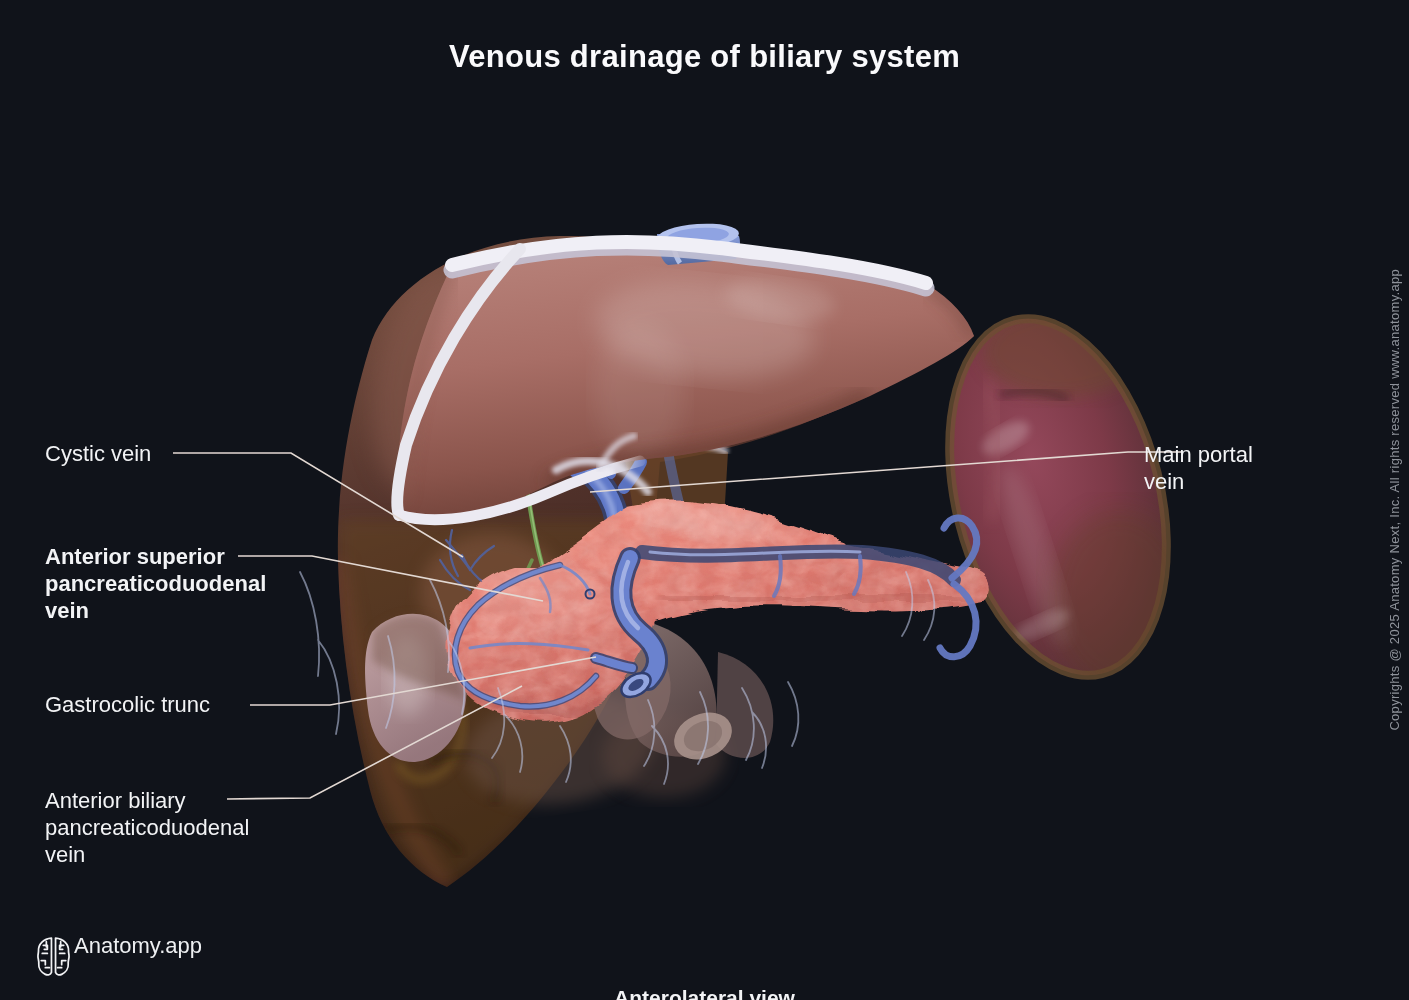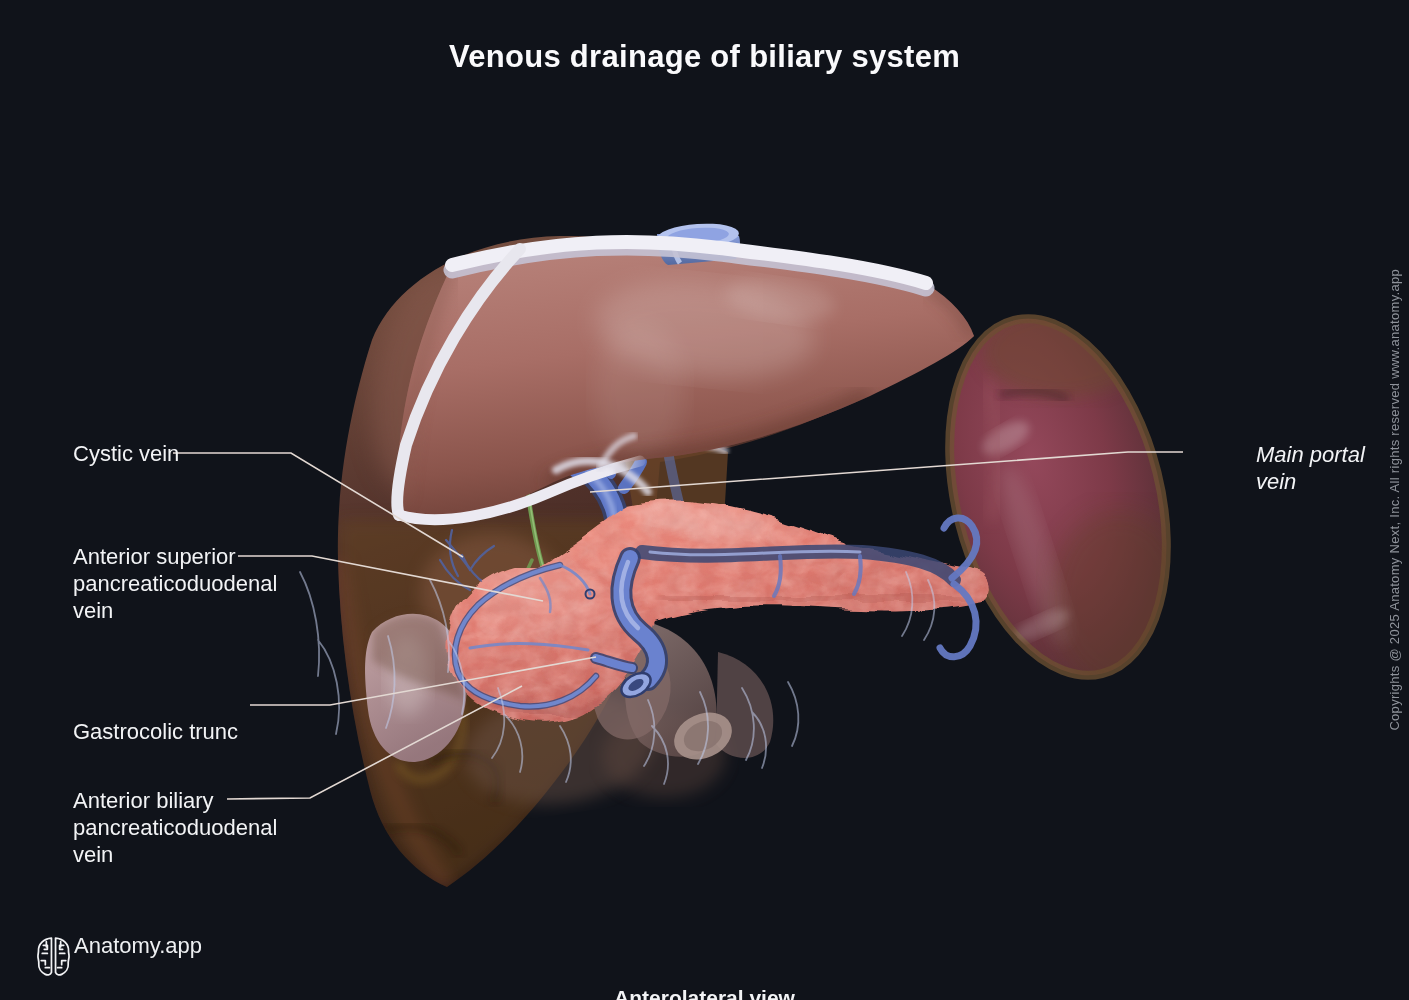--- a/index.html
+++ b/index.html
@@ -1,26 +1,26 @@
 <!DOCTYPE html>
 <html><head>
 <meta charset="utf-8">
 <style>
   html,body{margin:0;padding:0;background:#10131a;}
   .stage{position:relative;width:1409px;height:1000px;background:#10131a;overflow:hidden;
          font-family:"Liberation Sans",sans-serif;}
   svg{position:absolute;left:0;top:0;}
   .title{position:absolute;left:0;top:38px;width:1409px;margin:0;text-align:center;
          font:700 31px/38px "Liberation Sans",sans-serif;color:#fafafc;letter-spacing:.3px;}
-  .ann{position:absolute;font:500 22px/27px "Liberation Sans",sans-serif;color:#f2f3f5;margin-left:28px;}
+  .ann{position:absolute;font:500 22px/27px "Liberation Sans",sans-serif;color:#f2f3f5;}
   .ann.cystic{left:45px;top:440px;width:200px;}
-  .ann.antsup{left:45px;top:543px;width:245px;}
-  .ann.gastro{left:45px;top:718px;width:260px;}
+  .ann.antsup{left:45px;top:543px;width:245px;font-weight:bold;}
+  .ann.gastro{left:45px;top:691px;width:260px;}
   .ann.antinf{left:45px;top:787px;width:245px;}
-  .ann.mainportal{left:1228px;top:441px;width:150px;font-style:italic;}
+  .ann.mainportal{left:1144px;top:441px;width:150px;}
   .footer-left{position:absolute;left:30px;top:933px;display:flex;align-items:center;gap:15px;}
   .brand-name{font:500 22px/26px "Liberation Sans",sans-serif;color:#eef0f2;padding-left:29px;}
   .view-label{position:absolute;left:0;top:945px;width:1409px;text-align:center;
               font:600 21px/26px "Liberation Sans",sans-serif;color:#f2f3f5;margin-top:40px;}
   .copyright-wrap{position:absolute;right:6px;top:0;height:1000px;display:flex;align-items:center;}
   .copyright{writing-mode:vertical-rl;transform:rotate(180deg);
              font:400 13px/16px "Liberation Sans",sans-serif;color:#8f939b;letter-spacing:.3px;}
 </style>
 </head>
 <body>

